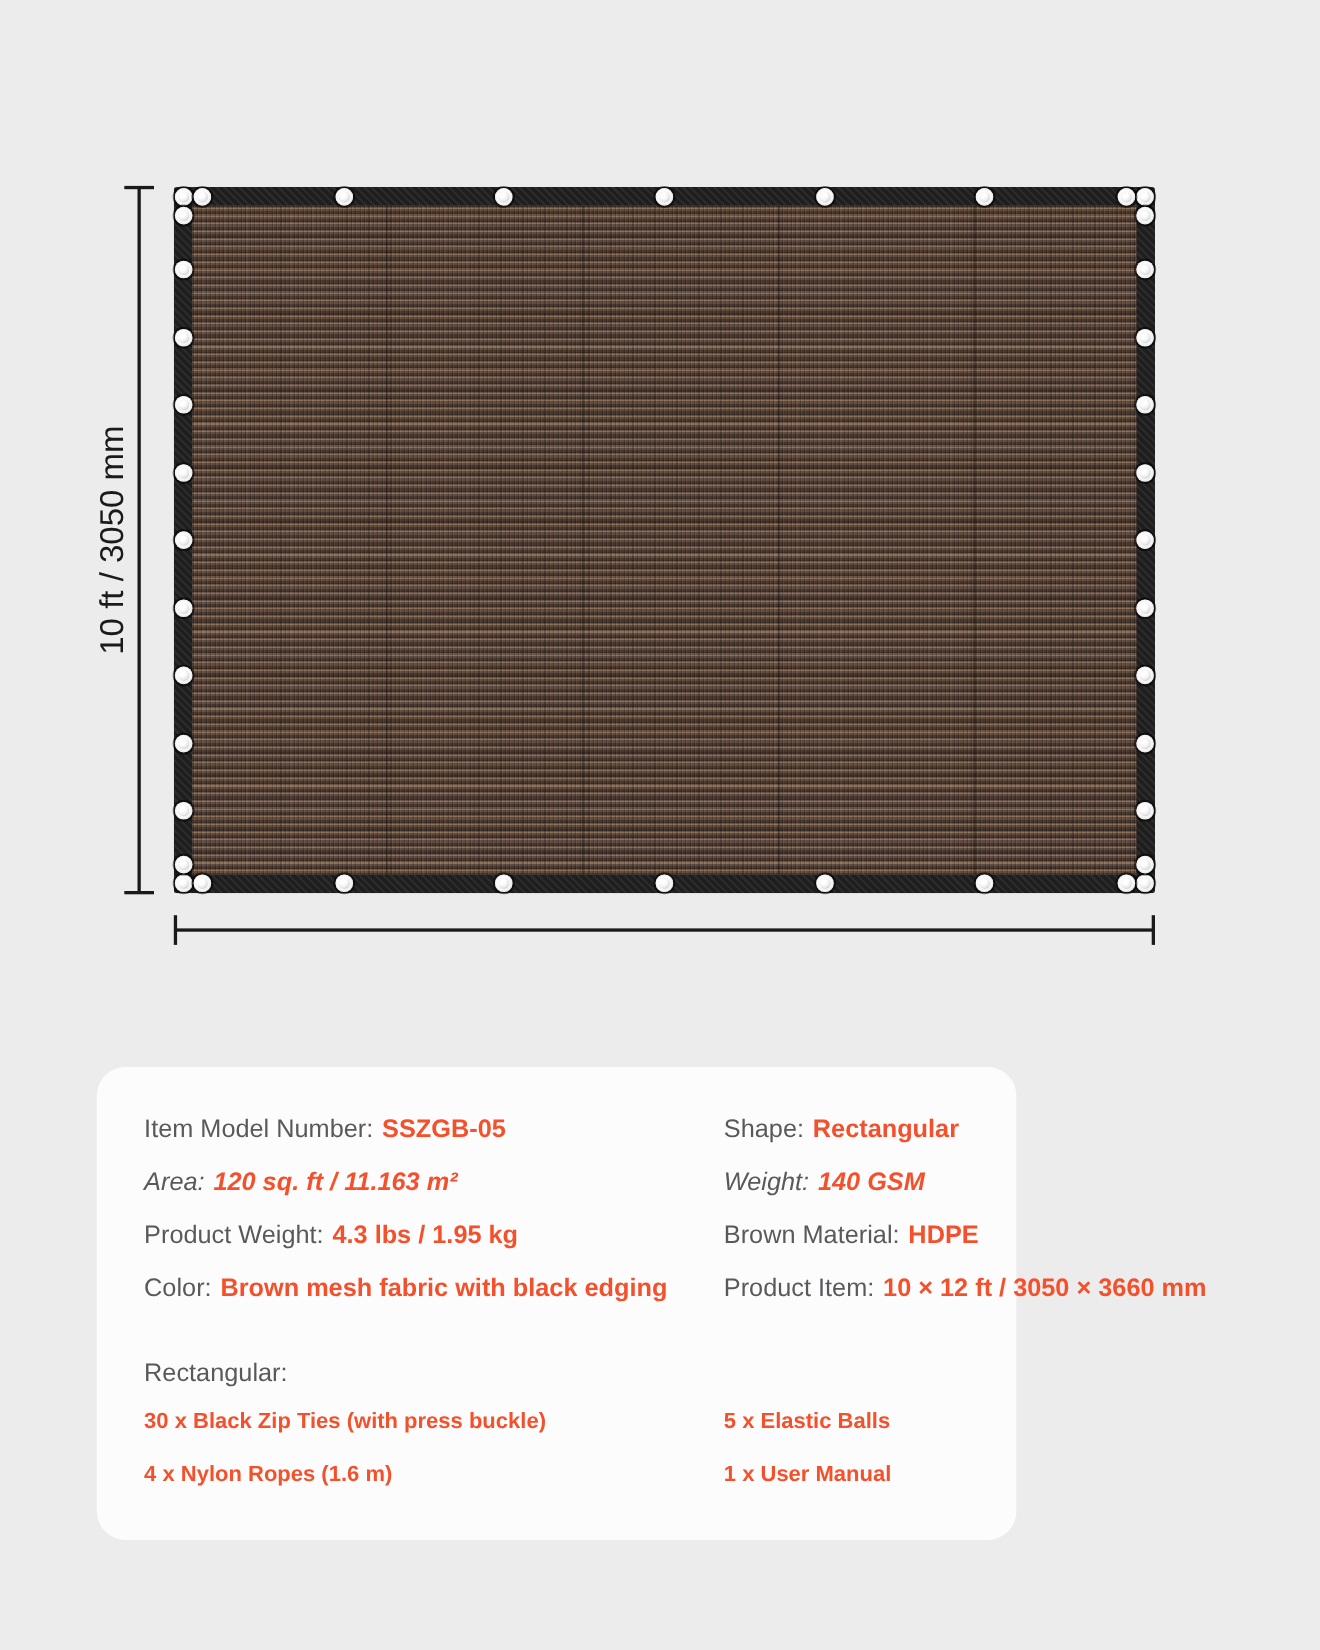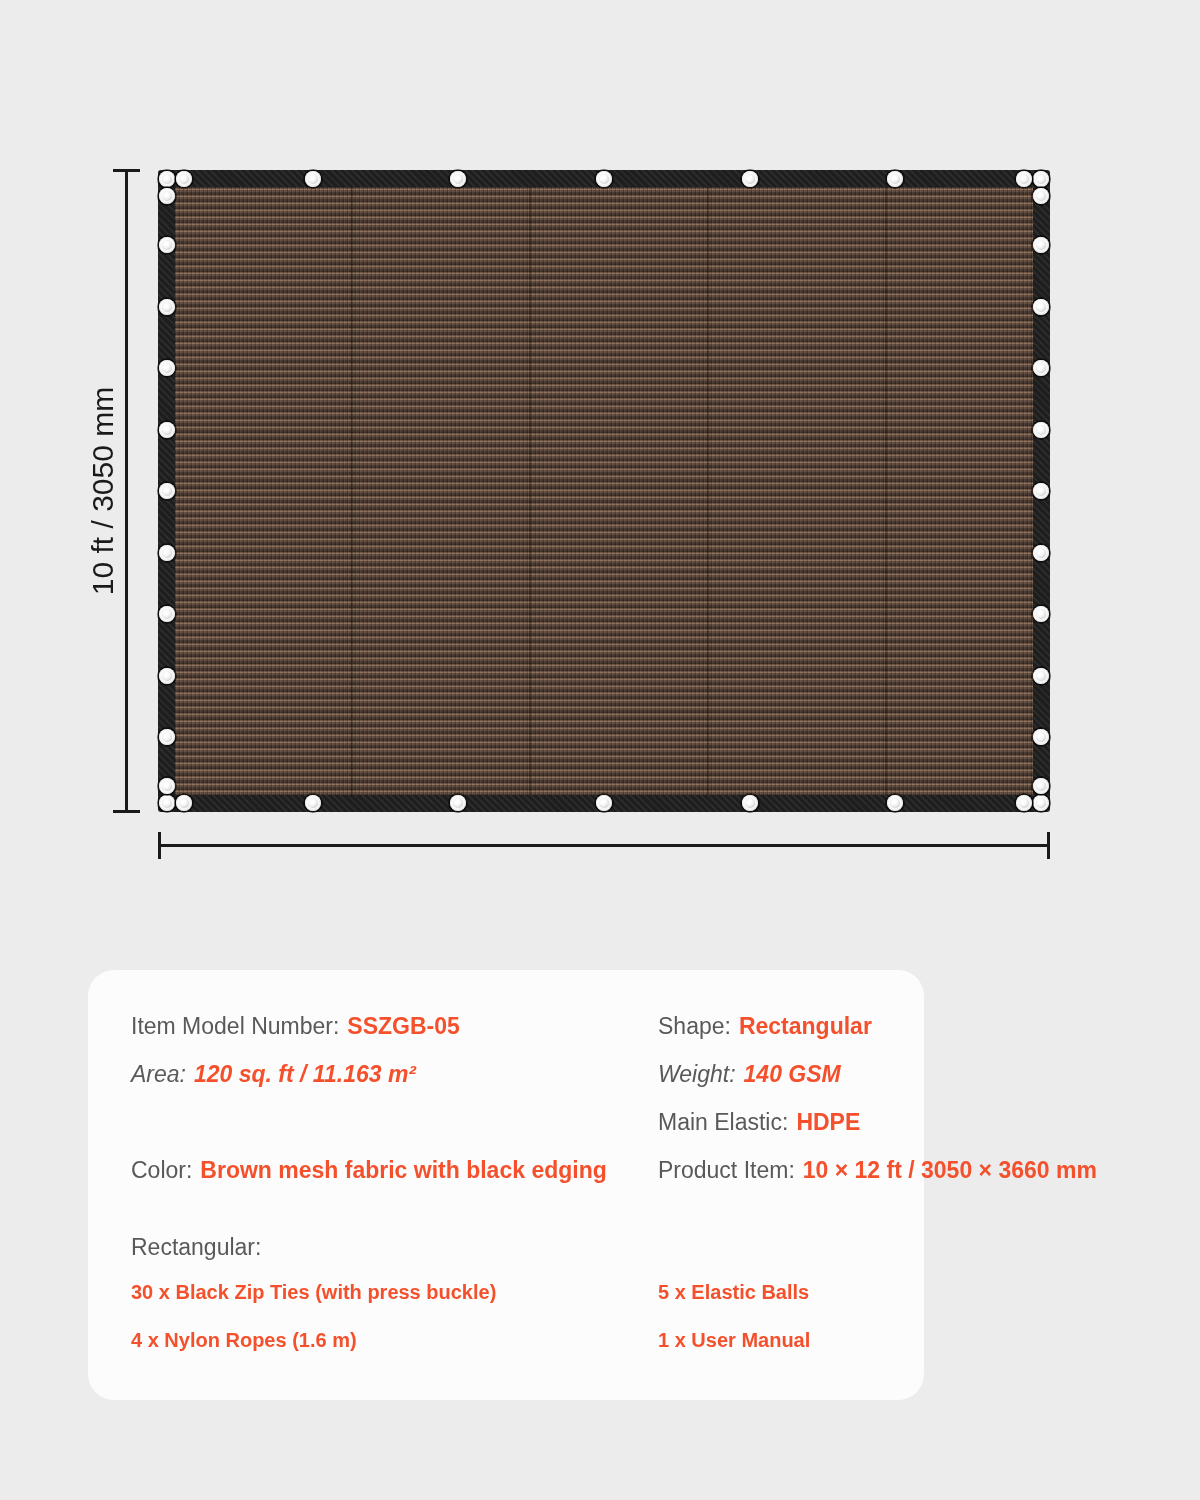--- a/index.html
+++ b/index.html
@@ -136,32 +136,35 @@
   <div class="dim dim-h-cap-right"></div>
 
   <div class="panel">
 
     <div class="spec-row col-l row-0">
       <span class="spec-label">Item Model Number:</span><span class="spec-value">SSZGB-05</span>
     </div>
     <div class="spec-row col-l row-1">
       <span class="spec-label">Area:</span><span class="spec-value">120 sq. ft / 11.163 m²</span>
     </div>
+    <div class="spec-row col-l row-2">
+      <span class="spec-label">Product Weight:</span><span class="spec-value">4.3 lbs / 1.95 kg</span>
+    </div>
     <div class="spec-row col-l row-3">
       <span class="spec-label">Color:</span><span class="spec-value">Brown mesh fabric with black edging</span>
     </div>
 
     <div class="spec-row col-r row-0">
       <span class="spec-label">Shape:</span><span class="spec-value">Rectangular</span>
     </div>
     <div class="spec-row col-r row-1">
       <span class="spec-label">Weight:</span><span class="spec-value">140 GSM</span>
     </div>
     <div class="spec-row col-r row-2">
-      <span class="spec-label">Main Elastic:</span><span class="spec-value">HDPE</span>
+      <span class="spec-label">Brown Material:</span><span class="spec-value">HDPE</span>
     </div>
     <div class="spec-row col-r row-3">
       <span class="spec-label">Product Item:</span><span class="spec-value">10 × 12 ft / 3050 × 3660 mm</span>
     </div>
 
     <div class="acc-title">Rectangular:</div>
     <div class="acc-item col-l acc-row-0">30 x Black Zip Ties (with press buckle)</div>
     <div class="acc-item col-l acc-row-1">4 x Nylon Ropes (1.6 m)</div>
     <div class="acc-item col-r acc-row-0">5 x Elastic Balls</div>
     <div class="acc-item col-r acc-row-1">1 x User Manual</div>

